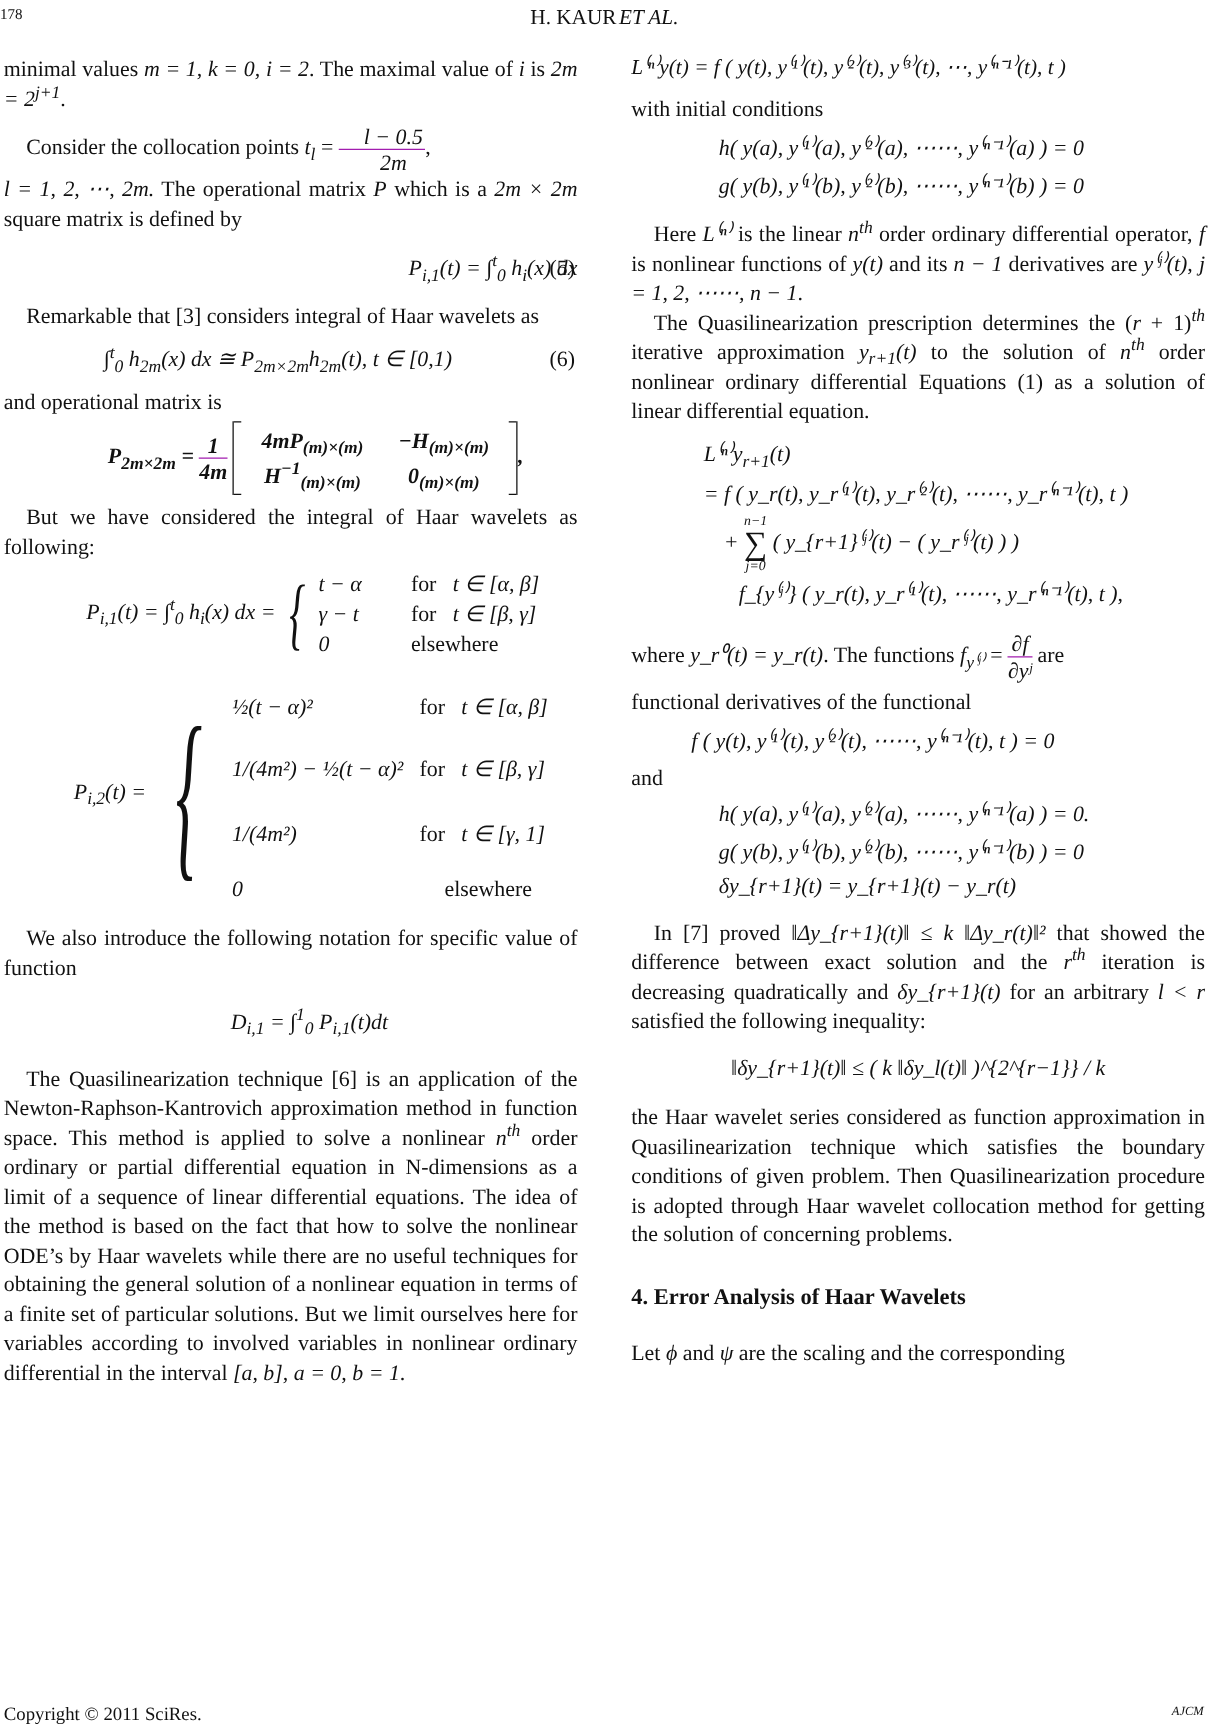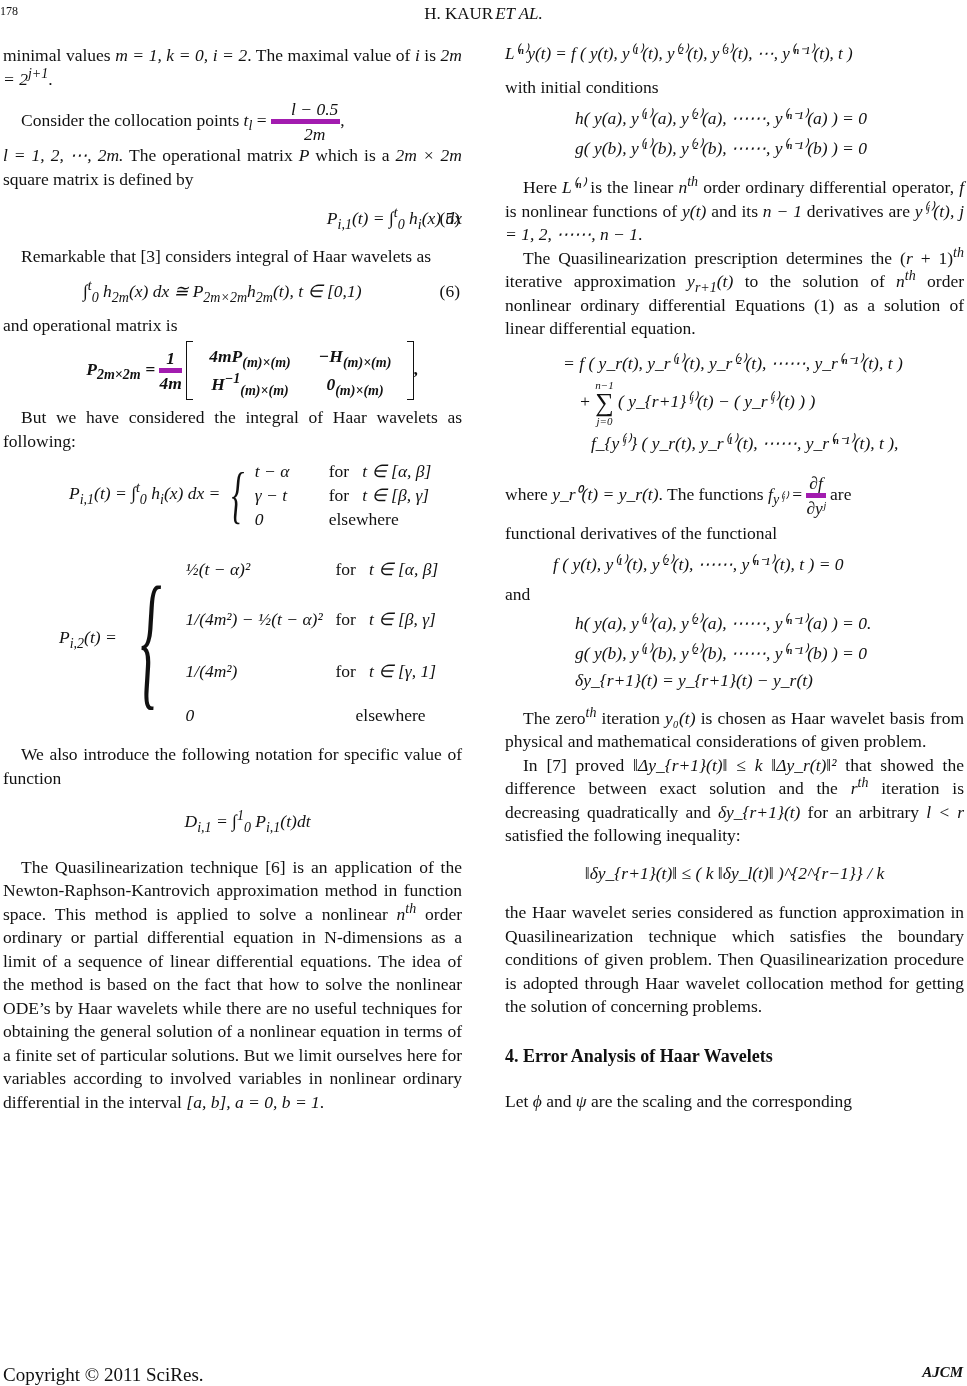--- a/index.html
+++ b/index.html
@@ -14,34 +14,34 @@
   .col.left { left: 3px; width: 459px; }
   .col.right { left: 505px; width: 459px; }
   p { margin: 0; text-align: justify; }
   p.ind { text-indent: 18px; }
   .m { font-style: italic; }
   .eq { text-align: center; white-space: nowrap; font-family: "Liberation Serif", serif; position: relative; }
   .eq .num { position: absolute; right: 2px; font-style: normal; }
   sub, sup { font-size: 14px; line-height: 0; }
   .frac { display: inline-block; vertical-align: middle; text-align: center; line-height: 20px; }
   .frac > span { display: block; }
-  .frac > span.top { border-bottom: 5px solid #a21caf; padding: 0 2px; }
+  .frac > span.top { border-bottom: 1px solid #a21caf; padding: 0 2px; }
   .brace { display: inline-block; vertical-align: middle; font-size: 64px; font-weight: 100; line-height: 1; transform: scaleX(0.5); }
   .cases { display: inline-block; vertical-align: middle; text-align: left; }
   .cases div { line-height: 24px; white-space: nowrap; }
   .cases .tag { display: inline-block; width: 74px; }
   .matrix { display: inline-block; vertical-align: middle; border-left: 1.2px solid #111; border-right: 1.2px solid #111; padding: 2px 8px; position: relative; }
   .matrix::before, .matrix::after { content: ""; position: absolute; top: 0; bottom: 0; width: 6px; border-top: 1.2px solid #111; border-bottom: 1.2px solid #111; }
   .matrix::before { left: 0; }
   .matrix::after { right: 0; }
   .matrix table { border-collapse: collapse; }
   .matrix td { padding: 2px 14px; font-style: italic; }
   .section-heading { font-weight: bold; font-size: 18px; margin: 0; font-family: "Liberation Serif", serif; }
-  .footer-left { position: absolute; left: 3px; top: 1364px; font-size: 19px; }
-  .footer-right { position: absolute; right: 4px; top: 1364px; font-size: 15px; font-weight: bold; font-style: italic; }
+  .footer-left { position: absolute; left: 3px; top: 1364px; font-size: 15px; }
+  .footer-right { position: absolute; right: 4px; top: 1364px; font-size: 10px; font-weight: normal; font-style: italic; }
 </style>
 </head>
 <body>
 
 <div class="hdr-page">178</div>
 <div class="hdr-title"><span>H. KAUR</span><i>ET AL.</i></div>
 
 <div class="col left">
   <p style="margin-top:6px;">
     <span>minimal values </span><span class="m">m = 1, k = 0, i = 2</span><span>. The maximal value of </span><span class="m">i</span><span> is </span><span class="m">2m = 2</span><sup class="m">j+1</sup><span>.</span>
@@ -117,36 +117,34 @@
   <p>with initial conditions</p>
   <div class="eq m" style="margin:8px 0 2px; text-align:left; padding-left:70px;">h( y(a), y⁽¹⁾(a), y⁽²⁾(a), ⋯⋯, y⁽ⁿ⁻¹⁾(a) ) = 0</div>
   <div class="eq m" style="margin:6px 0 16px; text-align:left; padding-left:70px;">g( y(b), y⁽¹⁾(b), y⁽²⁾(b), ⋯⋯, y⁽ⁿ⁻¹⁾(b) ) = 0</div>
   <p class="ind">
     <span>Here </span><span class="m">L⁽ⁿ⁾</span><span> is the linear </span><span class="m">n</span><sup class="m">th</sup><span> order ordinary differential operator, </span><span class="m">f</span><span> is nonlinear functions of </span><span class="m">y(t)</span><span> and its </span><span class="m">n − 1</span><span> derivatives are </span><span class="m">y⁽ʲ⁾(t), j = 1, 2, ⋯⋯, n − 1</span><span>.</span>
   </p>
   <p class="ind">
     <span>The Quasilinearization prescription determines the (</span><span class="m">r</span><span> + 1)</span><sup class="m">th</sup><span> iterative approximation </span><span class="m">y</span><sub class="m">r+1</sub><span class="m">(t)</span><span> to the solution of </span><span class="m">n</span><sup class="m">th</sup><span> order nonlinear ordinary differential Equations (1) as a solution of linear differential equation.</span>
   </p>
   <div style="margin:6px 0 4px; padding-left:58px; font-style:italic; line-height:32px; white-space:nowrap;">
+    <div><span>L⁽ⁿ⁾y</span><sub>r+1</sub><span>(t)</span></div>
     <div>= f ( y_r(t), y_r⁽¹⁾(t), y_r⁽²⁾(t), ⋯⋯, y_r⁽ⁿ⁻¹⁾(t), t )</div>
     <div style="padding-left:16px; line-height:44px;">+ <span style="display:inline-block; vertical-align:middle; text-align:center; line-height:12px; font-style:italic;"><span style="display:block;font-size:11px;">n−1</span><span style="display:block;font-size:26px;line-height:24px;font-style:normal;">∑</span><span style="display:block;font-size:11px;">j=0</span></span> <span>( y_{r+1}⁽ʲ⁾(t) − ( y_r⁽ʲ⁾(t) ) )</span></div>
     <div style="padding-left:28px;">f_{y⁽ʲ⁾} ( y_r(t), y_r⁽¹⁾(t), ⋯⋯, y_r⁽ⁿ⁻¹⁾(t), t ),</div>
   </div>
   <p style="margin-top:14px;">
     <span>where </span><span class="m">y_r⁰(t) = y_r(t)</span><span>. The functions </span><span class="m">f</span><sub class="m">y⁽ʲ⁾</sub><span> = </span><span class="frac m"><span class="top">∂f</span><span>∂yʲ</span></span><span> are</span>
   </p>
   <p style="margin-top:4px;">functional derivatives of the functional</p>
   <div class="eq m" style="margin:8px 0 6px; text-align:left; padding-left:48px;">f ( y(t), y⁽¹⁾(t), y⁽²⁾(t), ⋯⋯, y⁽ⁿ⁻¹⁾(t), t ) = 0</div>
   <p>and</p>
   <div class="eq m" style="margin:6px 0 2px; text-align:left; padding-left:70px;">h( y(a), y⁽¹⁾(a), y⁽²⁾(a), ⋯⋯, y⁽ⁿ⁻¹⁾(a) ) = 0.</div>
   <div class="eq m" style="margin:6px 0 2px; text-align:left; padding-left:70px;">g( y(b), y⁽¹⁾(b), y⁽²⁾(b), ⋯⋯, y⁽ⁿ⁻¹⁾(b) ) = 0</div>
   <div class="eq m" style="margin:4px 0 14px; text-align:left; padding-left:70px;">δy_{r+1}(t) = y_{r+1}(t) − y_r(t)</div>
-  <p class="ind">
-    <span>The zero</span><sup class="m">th</sup><span> iteration </span><span class="m">y₀(t)</span><span> is chosen as Haar wavelet basis from physical and mathematical considerations of given problem.</span>
-  </p>
   <p class="ind">
     <span>In [7] proved </span><span class="m">‖Δy_{r+1}(t)‖ ≤ k ‖Δy_r(t)‖²</span><span> that showed the difference between exact solution and the </span><span class="m">r</span><sup class="m">th</sup><span> iteration is decreasing quadratically and </span><span class="m">δy_{r+1}(t)</span><span> for an arbitrary </span><span class="m">l &lt; r</span><span> satisfied the following inequality:</span>
   </p>
   <div class="eq m" style="margin:14px 0 16px;">‖δy_{r+1}(t)‖ ≤ ( k ‖δy_l(t)‖ )^{2^{r−1}} / k</div>
   <p>the Haar wavelet series considered as function approximation in Quasilinearization technique which satisfies the boundary conditions of given problem. Then Quasilinearization procedure is adopted through Haar wavelet collocation method for getting the solution of concerning problems.</p>
   <h2 class="section-heading" style="margin-top:26px;">4. Error Analysis of Haar Wavelets</h2>
   <p style="margin-top:22px;">
     <span>Let </span><span class="m">ϕ</span><span> and </span><span class="m">ψ</span><span> are the scaling and the corresponding</span>
   </p>
 </div>

